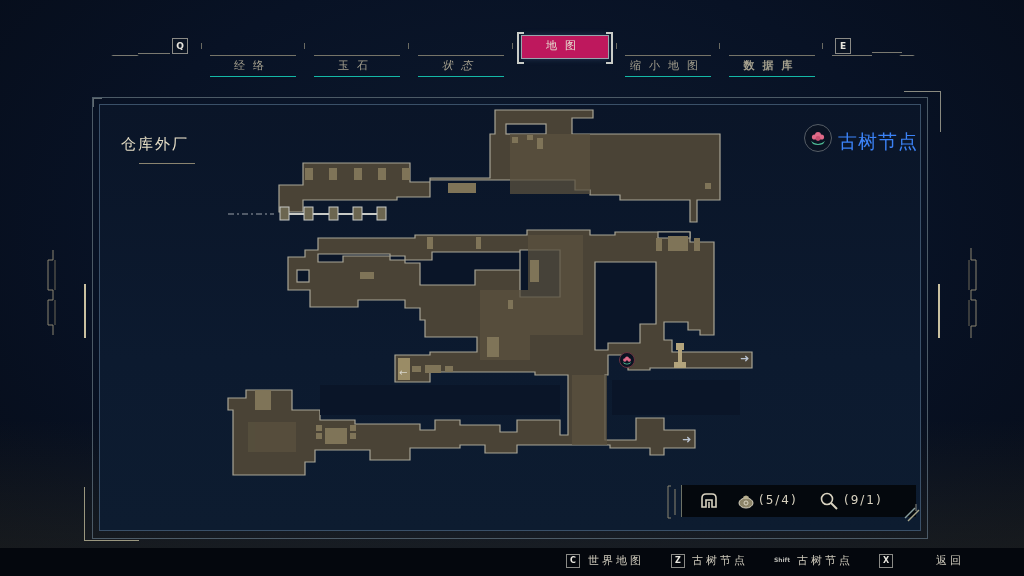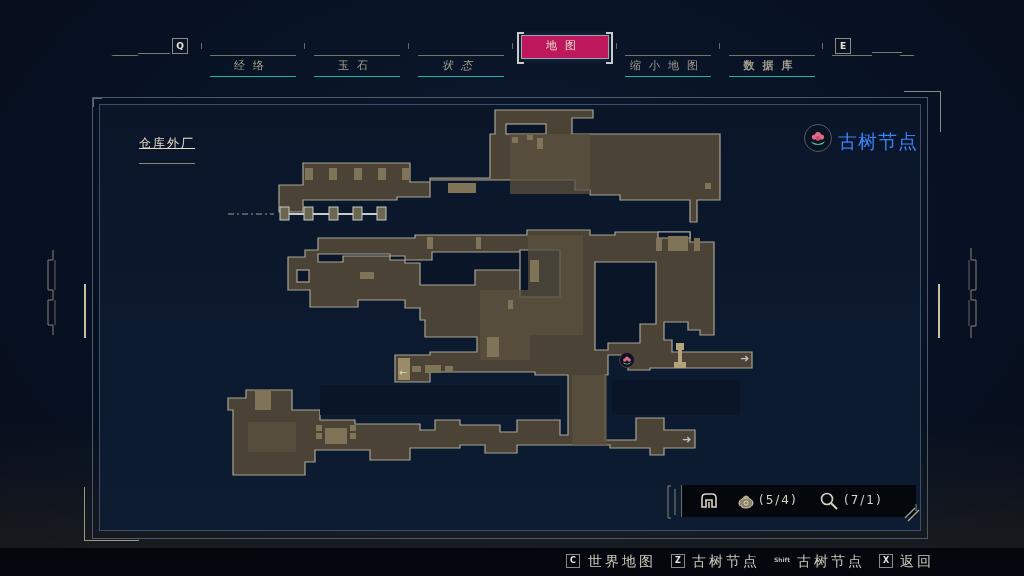--- a/index.html
+++ b/index.html
@@ -45,21 +45,21 @@
     border:1px solid #4c5a66;
   }
   .frame-inner {
     position:absolute; left:99px; top:104px; width:820px; height:425px;
     border:1px solid #3a5068;
     background: linear-gradient(180deg, #0a1528 0%, #0c1a2f 60%, #0d1c30 100%);
   }
   .corner { position:absolute; border-color:#9a9a8c; border-style:solid; border-width:0; }
 
   .area-title {
-    position:absolute; left:139px; top:135px; font-size:12px; color:#e4dcc4; letter-spacing:2px;text-decoration:underline;
+    position:absolute; left:121px; top:135px; font-size:15px; color:#e4dcc4; letter-spacing:2px;
   }
   .area-underline { position:absolute; left:139px; top:163px; width:56px; height:1px; background:#8a8470; }
 
   .legend { position:absolute; left:804px; top:124px; height:28px; }
   .legend-icon {
     position:absolute; left:0; top:0; width:26px; height:26px; border-radius:50%;
     border:1px solid #555d66; background:#0a1322;
   }
   .legend-label { position:absolute; left:34px; top:5px; font-size:19px; color:#3b82f6; white-space:nowrap; letter-spacing:1px;}
 
@@ -74,21 +74,21 @@
   }
   .stat-text { position:absolute; top:8px; font-size:12px; color:#d8d2c0; letter-spacing:2px; }
 
   
   .hints { position:absolute; left:0; top:548px; width:1024px; height:28px; background:#04070d; }
   .hint-key {
     position:absolute; top:6px; width:12px; height:12px; border:1px solid #8a8a86;
     font-size:8px; font-weight:bold; color:#e8e6de; text-align:center; line-height:12px;
   }
   .hint-key.wide { width:18px; font-size:6px; border:none; color:#b5b5b0; }
-  .hint-label { position:absolute; top:5px; font-size:14px; color:#d0cbbd; letter-spacing:3px; white-space:nowrap; }
+  .hint-label { position:absolute; top:5px; font-size:11px; color:#d0cbbd; letter-spacing:3px; white-space:nowrap; }
 </style>
 </head>
 <body>
 
 <div class="bottom-glow"></div>
 
 <div class="tabbar">
   <div class="deco-line" style="left:112px;top:20px;width:26px;transform:skewX(-60deg);"></div>
   <div class="deco-line" style="left:138px;top:18px;width:32px;"></div>
   <div class="key" style="left:172px;">Q</div>
@@ -246,30 +246,30 @@
   <svg width="18" height="18" style="position:absolute;left:55px;top:6px;">
     <ellipse cx="9" cy="12" rx="7" ry="5" fill="#8c8468" stroke="#d8d2c0" stroke-width="1"></ellipse>
     <path d="M6 6 Q9 3 12 6 L11 8 H7 Z" fill="#b9b091"></path>
     <circle cx="9" cy="12" r="2" fill="none" stroke="#d8d2c0" stroke-width="1"></circle>
   </svg>
   <span class="stat-text" style="left:77px;">(5/4)</span>
   <svg width="20" height="20" style="position:absolute;left:137px;top:6px;">
     <circle cx="8" cy="8" r="5.5" fill="none" stroke="#d8d2c0" stroke-width="1.6"></circle>
     <line x1="12" y1="12" x2="18" y2="18" stroke="#d8d2c0" stroke-width="2"></line>
   </svg>
-  <span class="stat-text" style="left:162px;">(7/1)</span>
+  <span class="stat-text" style="left:162px;">(9/1)</span>
 </div>
 <svg width="20" height="20" style="position:absolute;left:903px;top:502px;">
   <line x1="2" y1="16" x2="12" y2="6" stroke="#8aa0a0" stroke-width="1.4"></line>
   <line x1="5" y1="19" x2="16" y2="8" stroke="#a8a58a" stroke-width="1.4"></line>
   <line x1="13" y1="2" x2="13" y2="9" stroke="#8a8a80" stroke-width="1"></line>
 </svg>
 
 <div class="hints">
   <div class="hint-key" style="left:566px;">C</div>
   <div class="hint-label" style="left:588px;">世界地图</div>
   <div class="hint-key" style="left:671px;">Z</div>
   <div class="hint-label" style="left:692px;">古树节点</div>
   <div class="hint-key wide" style="left:773px;">Shift</div>
   <div class="hint-label" style="left:797px;">古树节点</div>
   <div class="hint-key" style="left:879px;">X</div>
-  <div class="hint-label" style="left:900px;">返回</div>
+  <div class="hint-label" style="left:936px;">返回</div>
 </div>
 
 </body></html>

